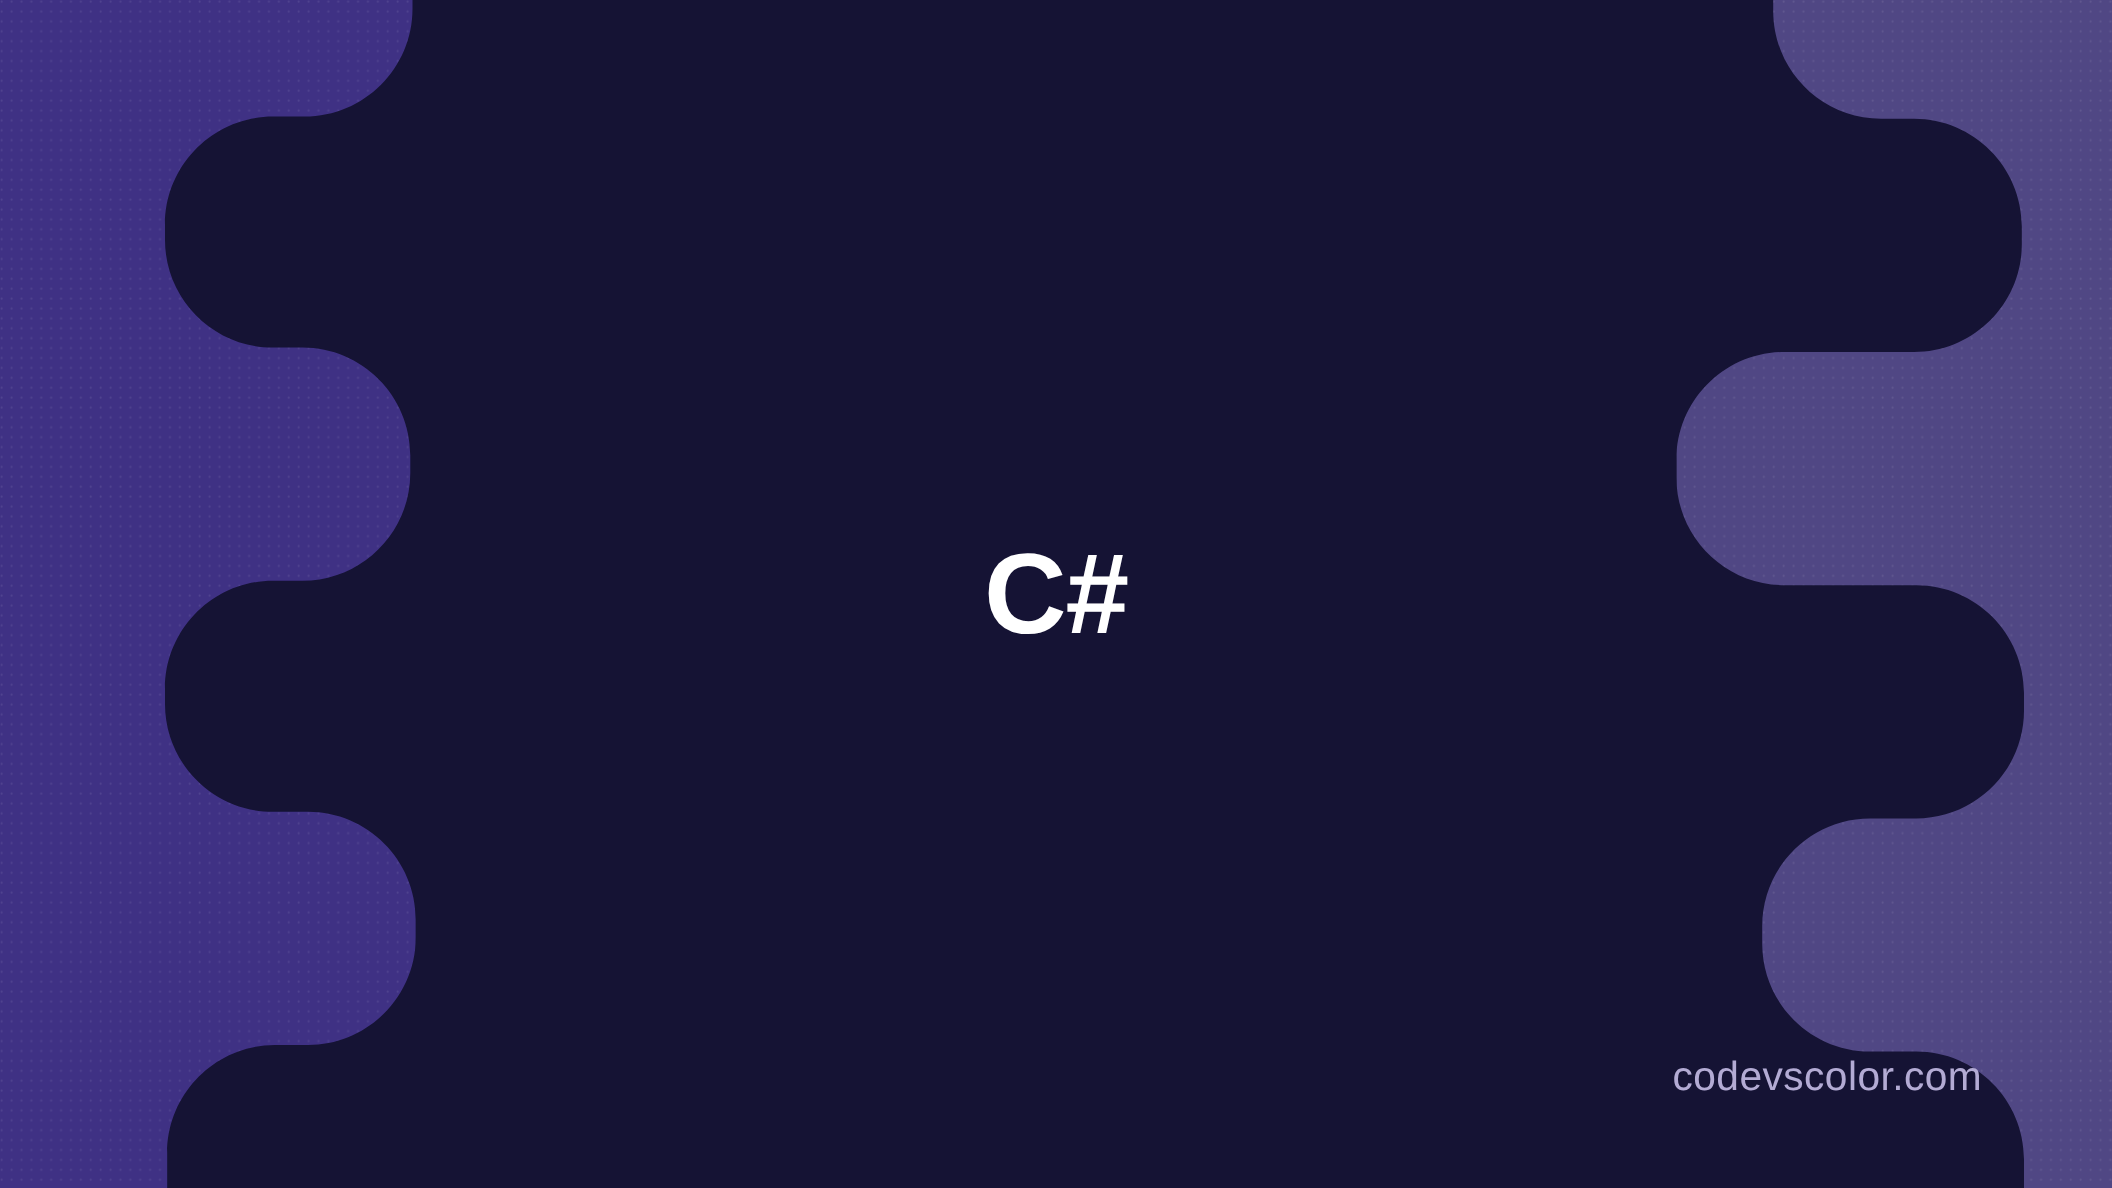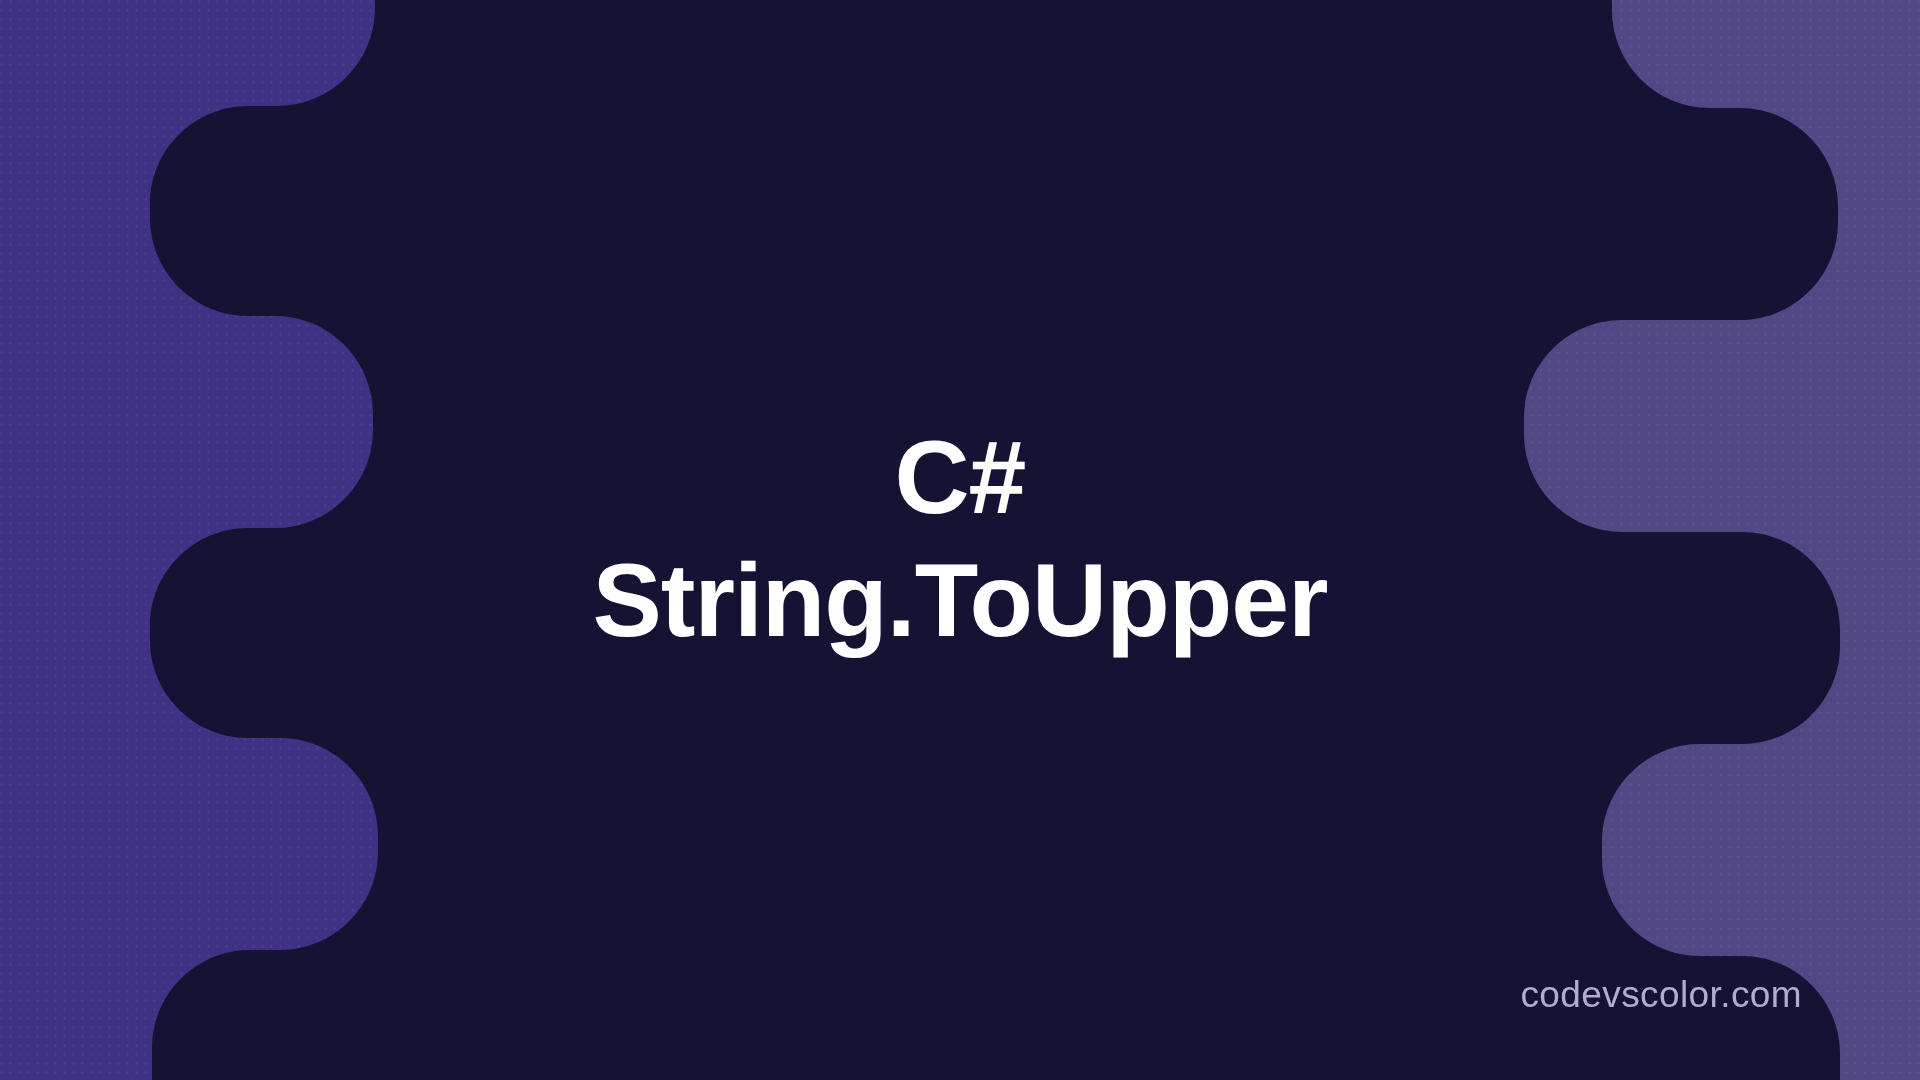--- a/index.html
+++ b/index.html
@@ -49,21 +49,21 @@
   }
   .title .line {
     display: block;
     white-space: nowrap;
   }
 
   
   .watermark {
     position: absolute;
     right: 118px;
-    bottom: 64px;
+    bottom: 80px;
     color: #b3abd4;
     font-size: 37px;
     font-weight: 400;
     letter-spacing: 0.4px;
     z-index: 6;
   }
 </style>
 </head>
 <body>
 
@@ -149,19 +149,18 @@
 
     <g clip-path="url(#rightClip)">
       <rect x="0" y="0" width="1920" height="1080" fill="#504784"></rect>
       <rect x="0" y="0" width="1920" height="1080" fill="url(#dotPatternRight)"></rect>
     </g>
   </svg>
 
   <div class="content">
     <h1 class="title">
       <span class="line">C#</span>
-      <span class="line">String.ToUpper</span>
     </h1>
   </div>
 
   <div class="watermark">codevscolor.com</div>
 
 </div>
 
 </body></html>

